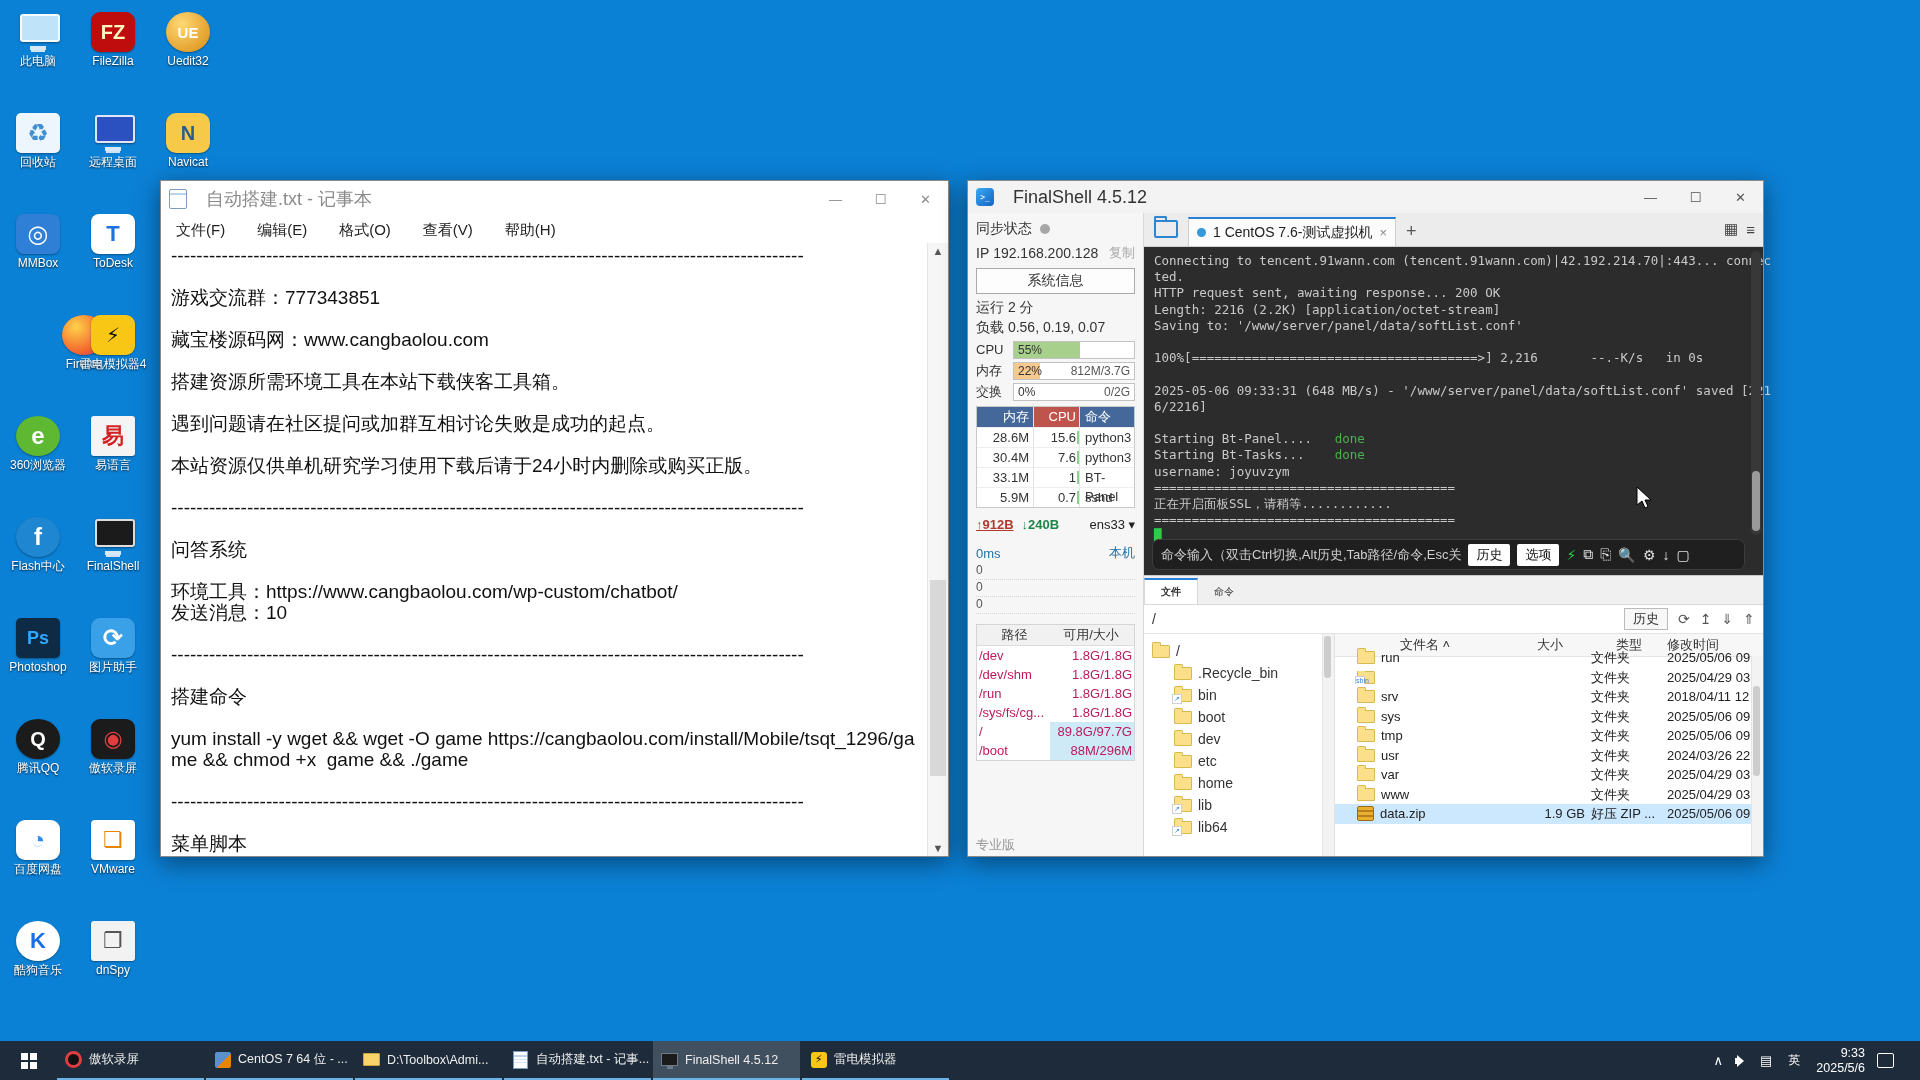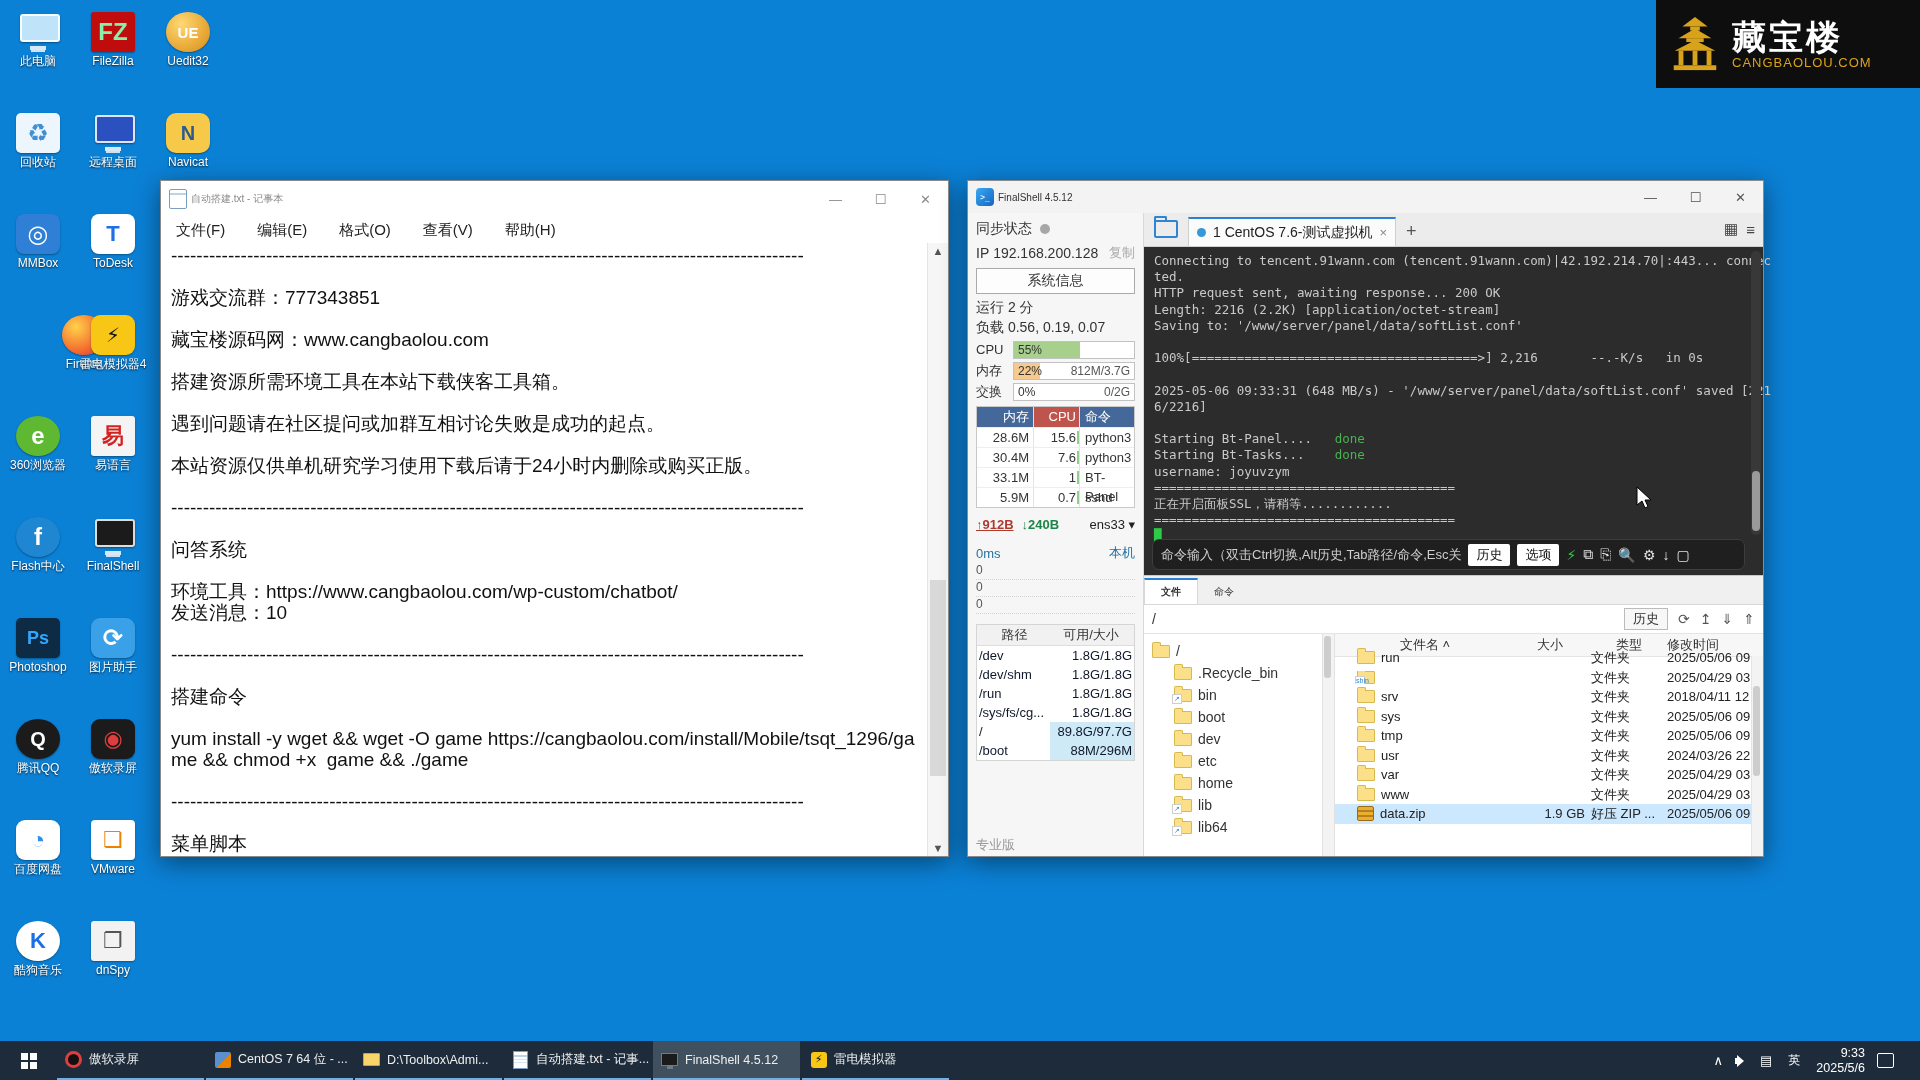--- a/index.html
+++ b/index.html
@@ -15,21 +15,21 @@
 
   
   .brand{position:absolute;right:0;top:0;width:264px;height:88px;background:#0e0e0e;display:flex;align-items:center;padding-left:10px;box-sizing:border-box;}
   .brand-text{margin-left:8px;}
   .brand-title{font-size:34px;font-weight:bold;color:#fff;letter-spacing:3px;line-height:36px;}
   .brand-sub{font-size:13px;color:#d9a21b;letter-spacing:1px;}
 
   
   .window{position:absolute;background:#f0f0f0;box-shadow:0 6px 24px rgba(0,0,0,.45);border:1px solid #8a8a8a;box-sizing:border-box;}
   .tbar{display:flex;align-items:center;height:32px;padding:0 0 0 8px;}
-  .tbar .wtitle{font-size:10px;margin-left:4px;flex:1;white-space:nowrap;overflow:hidden;}
+  .tbar .wtitle{font-size:18px;margin-left:19px;flex:1;white-space:nowrap;overflow:hidden;}
   .wbtns{display:flex;height:100%;}
   .wbtn{width:45px;height:100%;display:flex;align-items:center;justify-content:center;font-size:13px;color:#555;}
 
   
   .notepad{left:160px;top:180px;width:789px;height:677px;background:#fff;display:flex;flex-direction:column;}
   .notepad .tbar{height:36px;background:#fff;}
   .np-icon{width:16px;height:18px;background:linear-gradient(#fff 0 3px,#bcd4ea 3px 5px,#fff 5px);border:1px solid #7c9cc0;border-radius:2px;}
   .np-menu{display:flex;gap:14px;height:26px;align-items:center;background:#fff;padding-left:6px;font-size:15px;color:#222;}
   .np-menu span{padding:2px 9px;}
   .np-body{flex:1;position:relative;overflow:hidden;background:#fff;}
@@ -79,21 +79,21 @@
   .graph{position:relative;height:56px;border-bottom:1px solid #e0e0e0;}
   .graph .gl{position:absolute;left:0;right:0;font-size:12px;color:#444;border-bottom:1px dotted #cfcfcf;height:18px;line-height:14px;}
   .graph svg{position:absolute;right:0;bottom:0;}
   .ping-row{height:20px;margin-top:8px;font-size:13px;color:#2471a3;}
   .ping-row .host{margin-left:auto;}
   .ping-line{height:16px;font-size:12px;color:#555;border-bottom:1px dotted #d4d4d4;}
 
   .dtable{margin-top:10px;font-size:13px;background:#fff;border:1px solid #d5d5d5;}
   .dtable .h{display:flex;background:#f1f1f1;height:20px;line-height:20px;color:#333;border-bottom:1px solid #ddd;}
   .dtable .h .dc1{text-align:center;}
-  .dtable .r{display:flex;height:19px;line-height:19px;color:#0f172a;}
+  .dtable .r{display:flex;height:19px;line-height:19px;color:#be185d;}
   .dc1{flex:1;padding-left:2px;white-space:nowrap;overflow:hidden;}
   .dc2{width:82px;text-align:right;padding-right:2px;white-space:nowrap;}
   .dc2.hl{background:#cdeaf6;}
   .edition{margin-top:auto;height:22px;line-height:22px;font-size:13px;color:#999;}
 
   .fs-toolbar{height:33px;background:#ececec;display:flex;align-items:flex-end;border-bottom:1px solid #d0d0d0;}
   .fold-open{width:20px;height:14px;border:2px solid #2e86d3;border-radius:2px;position:relative;margin:0 10px 8px 10px;}
   .fold-open::before{content:'';position:absolute;top:-6px;left:-2px;width:9px;height:4px;border:2px solid #2e86d3;border-bottom:none;border-radius:2px 2px 0 0;}
   .fs-tab{height:27px;background:#fbfbfb;border:1px solid #cfcfcf;border-bottom:none;border-top:2px solid #2980d9;display:flex;align-items:center;padding:0 8px;font-size:14px;color:#222;gap:7px;}
   .tab-dot{width:9px;height:9px;border-radius:50%;background:#3498db;}
@@ -180,21 +180,21 @@
 
   <div id="desktop-icons">
       <div class="dicon" style="left: 0px; top: 12px;">
         <div class="mon" style="--mc:#bfe3f8">
           <div class="mon-s"></div>
           <div class="mon-b"></div>
         </div>
         <div class="dlabel">此电脑</div>
       </div>
       <div class="dicon" style="left: 75px; top: 12px;">
-        <div class="tile" style="background:#bf0d0d;color:#86efac;border-radius:3px;font-size:24px">FZ</div>
+        <div class="tile" style="background:#bf0d0d;color:#fef9c3;border-radius:9px;font-size:20px">FZ</div>
         <div class="dlabel">FileZilla</div>
       </div>
       <div class="dicon" style="left: 150px; top: 12px;">
         <div class="tile" style="background:radial-gradient(circle at 35% 30%,#ffd873,#d98b12);color:#fff;border-radius:50%;font-size:15px">UE</div>
         <div class="dlabel">Uedit32</div>
       </div>
       <div class="dicon" style="left: 0px; top: 113px;">
         <div class="tile" style="background:#eef6fd;color:#3f8fd2;border-radius:5px;font-size:24px">♻</div>
         <div class="dlabel">回收站</div>
       </div>
@@ -271,39 +271,20 @@
       <div class="dicon" style="left: 0px; top: 921px;">
         <div class="tile" style="background:#ffffff;color:#1a6fe8;border-radius:50%;font-size:22px">K</div>
         <div class="dlabel">酷狗音乐</div>
       </div>
       <div class="dicon" style="left: 75px; top: 921px;">
         <div class="tile" style="background:#f2f2f2;color:#555;border-radius:3px;font-size:22px">❐</div>
         <div class="dlabel">dnSpy</div>
       </div>
     </div>
 
-  <div class="brand">
-    <svg width="58" height="58" viewBox="0 0 60 60">
-      <g fill="#d9a21b">
-        <path d="M30 2l13 10H17z"></path>
-          <rect x="25" y="12" width="10" height="4"></rect>
-        <path d="M30 14l17 10H13z"></path>
-          <rect x="21" y="24" width="18" height="4"></rect>
-        <path d="M30 26l21 11H9z"></path>
-        <rect x="13" y="37" width="5" height="15"></rect>
-          <rect x="27.5" y="37" width="5" height="15"></rect>
-          <rect x="42" y="37" width="5" height="15"></rect>
-        <rect x="8" y="52" width="44" height="5"></rect>
-      </g>
-    </svg>
-    <div class="brand-text">
-      <div class="brand-title">藏宝楼</div>
-      <div class="brand-sub">CANGBAOLOU.COM</div>
-    </div>
-  </div>
 
   <div class="window notepad">
     <div class="tbar">
       <div class="np-icon"></div>
       <div class="wtitle" style="color:#8a8a8a">自动搭建.txt - 记事本</div>
       <div class="wbtns">
         <div class="wbtn" style="color:#8a8a8a">—</div>
         <div class="wbtn" style="color:#8a8a8a">☐</div>
         <div class="wbtn" style="color:#8a8a8a">✕</div>
       </div>

